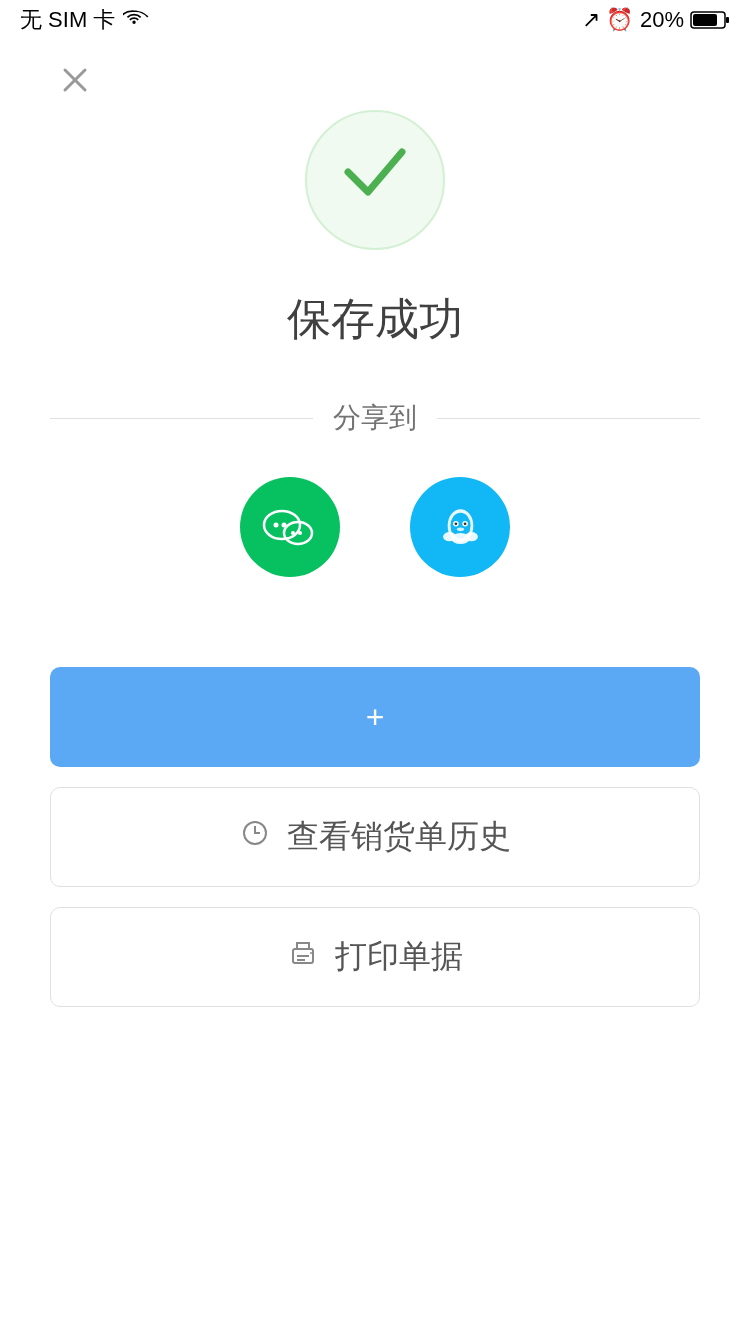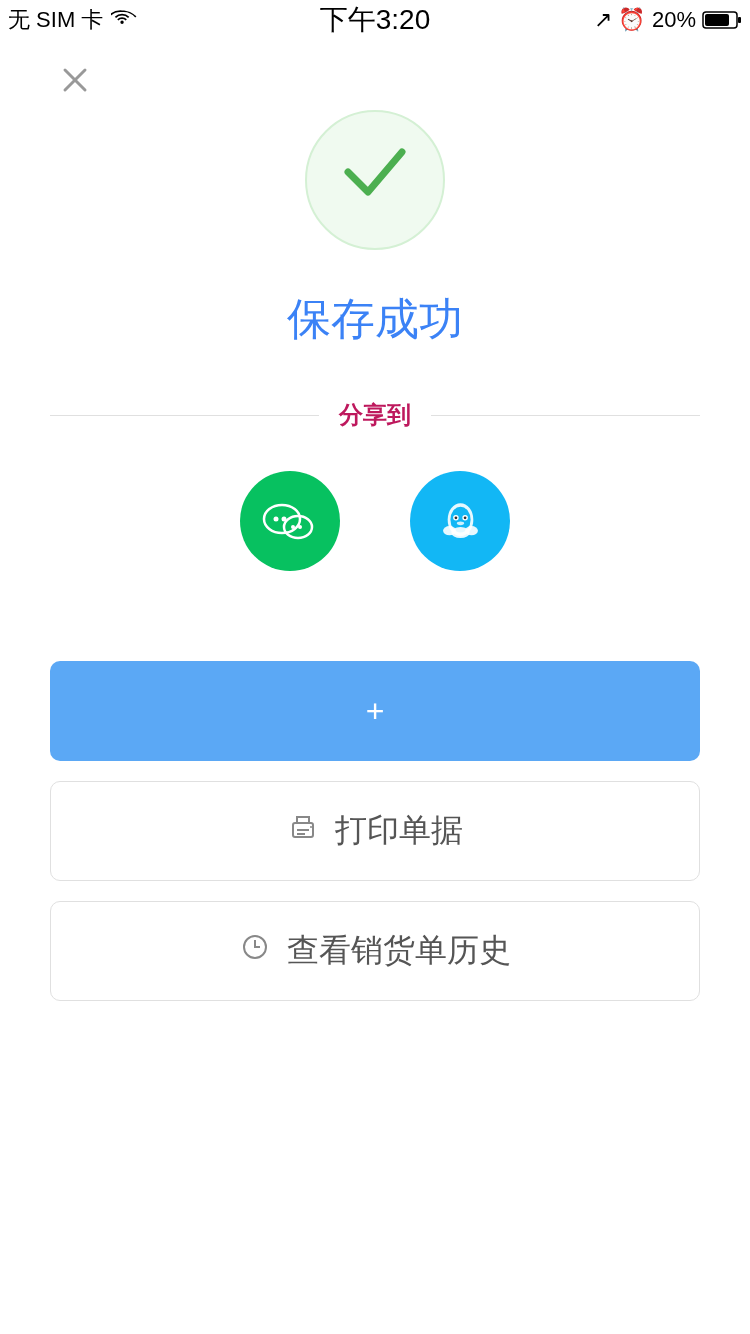--- a/index.html
+++ b/index.html
@@ -14,21 +14,21 @@
     }
 
     
     .status-bar {
       width: 100%;
       height: 40px;
       background: #fff;
       display: flex;
       align-items: center;
       justify-content: space-between;
-      padding: 0 8px;
+      padding: 0 20px;
       font-size: 24px;
       color: #000;
     }
     .status-left {
       display: flex;
       align-items: center;
       gap: 8px;
       font-size: 22px;
     }
     .status-center {
@@ -85,21 +85,21 @@
     .checkmark {
       color: #4caf50;
       font-size: 70px;
       line-height: 1;
       margin-top: -5px;
     }
 
     
     .success-title {
       font-size: 44px;
-      color: #3b82f6;
+      color: #404040;
       font-weight: 400;
       margin-bottom: 50px;
     }
 
     
     .share-section {
       width: 100%;
       padding: 0 50px;
       margin-bottom: 40px;
     }
@@ -108,24 +108,23 @@
       align-items: center;
       gap: 20px;
       margin-bottom: 40px;
     }
     .divider-line {
       flex: 1;
       height: 1px;
       background: #e0e0e0;
     }
     .divider-text {
-      font-size: 24px;
-      color: #be185d;
+      font-size: 28px;
+      color: #737373;
       white-space: nowrap;
-      font-weight: bold;
     }
 
     
     .share-icons {
       display: flex;
       justify-content: center;
       gap: 70px;
       margin-bottom: 20px;
     }
     .share-icon-btn {
@@ -193,21 +192,20 @@
 
 <div class="status-bar">
   <div class="status-left">
     <span>无 SIM 卡</span>
     <span>
       <svg width="26" height="20" viewBox="0 0 26 20">
         <path d="M13 16a2 2 0 1 1 0 4 2 2 0 0 1 0-4zm0-4a8 8 0 0 1 5.66 2.34l-1.42 1.42A6 6 0 0 0 13 14a6 6 0 0 0-4.24 1.76L7.34 14.34A8 8 0 0 1 13 12zm0-4a12 12 0 0 1 8.49 3.51l-1.42 1.42A10 10 0 0 0 13 10a10 10 0 0 0-7.07 2.93L4.51 11.51A12 12 0 0 1 13 8zm0-4C19.63 4 25.6 6.7 29.9 11L28.5 12.4A18 18 0 0 0 13 6a18 18 0 0 0-15.5 6.4L-3.9 11A20 20 0 0 1 13 4z" fill="#000" transform="scale(0.85)"></path>
       </svg>
     </span>
   </div>
-  <div class="status-center">下午3:20</div>
   <div class="status-right">
     <span>↗</span>
     <span>⏰</span>
     <span>20%</span>
     <span style="display:inline-flex;align-items:center;">
       <svg width="40" height="20" viewBox="0 0 40 20">
         <rect x="1" y="2" width="34" height="16" rx="3" ry="3" fill="none" stroke="#000" stroke-width="1.5"></rect>
         <rect x="3" y="4" width="24" height="12" rx="2" ry="2" fill="#000"></rect>
         <rect x="36" y="7" width="3" height="6" rx="1" ry="1" fill="#000"></rect>
       </svg>
@@ -273,35 +271,35 @@
 
   <div class="buttons-section">
 
     <button class="action-btn btn-primary">
       <span style="font-size:32px;font-weight:300;">+</span>
     </button>
 
     <button class="action-btn btn-secondary">
       <span>
         <svg width="32" height="32" viewBox="0 0 32 32" fill="none" stroke="#888" stroke-width="2">
+          <circle cx="16" cy="16" r="11"></circle>
+          <polyline points="16,9 16,16 21,16"></polyline>
+        </svg>
+      </span>
+      <span>查看销货单历史</span>
+    </button>
+
+    <button class="action-btn btn-secondary">
+      <span>
+        <svg width="32" height="32" viewBox="0 0 32 32" fill="none" stroke="#888" stroke-width="2">
           <rect x="6" y="12" width="20" height="14" rx="2"></rect>
           <path d="M10 12V6h12v6"></path>
           <rect x="10" y="18" width="12" height="2" fill="#888" stroke="none"></rect>
           <rect x="10" y="22" width="8" height="2" fill="#888" stroke="none"></rect>
           <circle cx="24" cy="16" r="1" fill="#888" stroke="none"></circle>
         </svg>
       </span>
       <span>打印单据</span>
     </button>
 
-    <button class="action-btn btn-secondary">
-      <span>
-        <svg width="32" height="32" viewBox="0 0 32 32" fill="none" stroke="#888" stroke-width="2">
-          <circle cx="16" cy="16" r="11"></circle>
-          <polyline points="16,9 16,16 21,16"></polyline>
-        </svg>
-      </span>
-      <span>查看销货单历史</span>
-    </button>
-
   </div>
 
 </div>
 
 </body></html>

